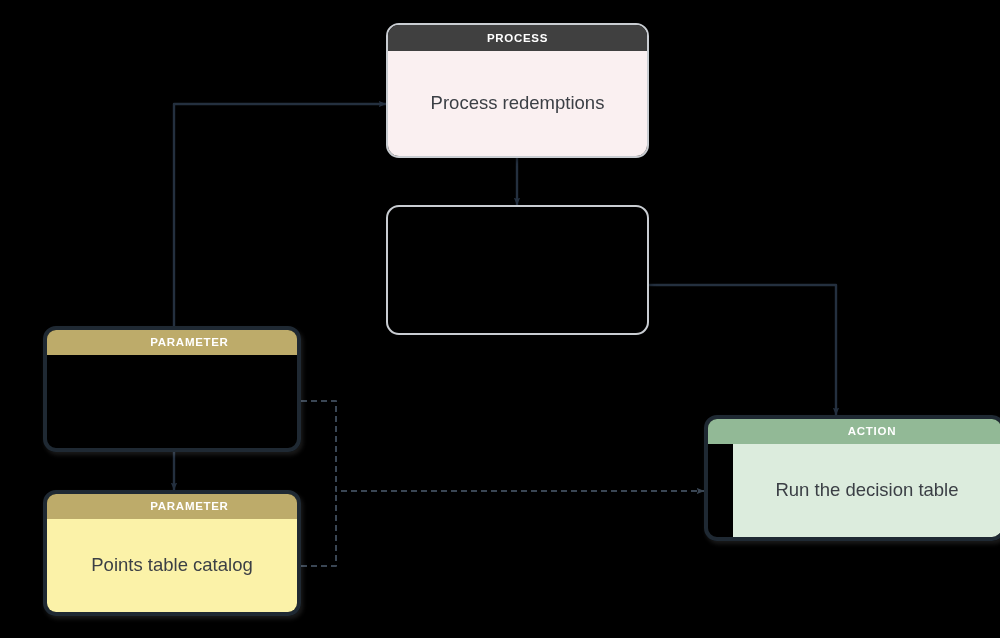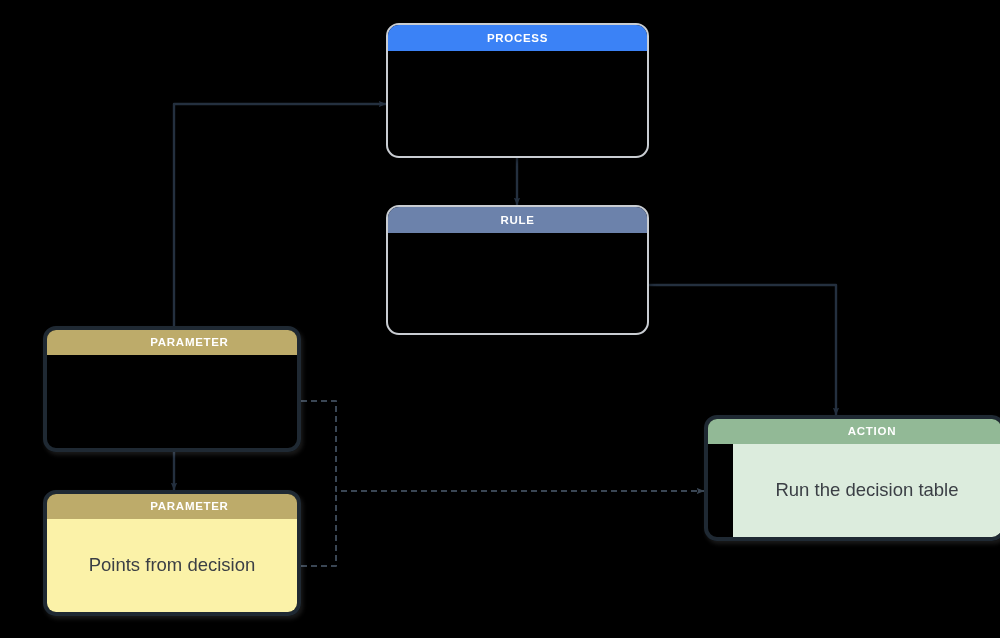--- a/index.html
+++ b/index.html
@@ -98,31 +98,31 @@
         <polyline points="517,158 517,205" fill="none" stroke="#24303f" stroke-width="2.4" stroke-linecap="butt" stroke-linejoin="round" marker-end="url(#arrow-solid)"></polyline>
         <polyline points="649,285 836,285 836,415" fill="none" stroke="#24303f" stroke-width="2.4" stroke-linecap="butt" stroke-linejoin="round" marker-end="url(#arrow-solid)"></polyline>
         <polyline points="301,401 336,401 336,491 704,491" fill="none" stroke="#3a4654" stroke-width="2" stroke-linecap="butt" stroke-linejoin="round" stroke-dasharray="6,4" marker-end="url(#arrow-dashed)"></polyline>
         <polyline points="301,566 336,566 336,491" fill="none" stroke="#3a4654" stroke-width="2" stroke-linecap="butt" stroke-linejoin="round" stroke-dasharray="6,4"></polyline>
         <polyline points="174,452 174,490" fill="none" stroke="#24303f" stroke-width="2.4" stroke-linecap="butt" stroke-linejoin="round" marker-end="url(#arrow-solid)"></polyline>
       </g>
   </svg>
 
   <div id="nodes-group">
       <div class="node plain type-process" style="left: 386px; top: 23px; width: 263px; height: 135px;">
-        <div class="node-header" style="background: #3b82f6;">PROCESS</div>
+        <div class="node-header" style="background: #404040;">PROCESS</div>
+        <div class="node-body" style="background: rgb(250, 240, 241);">Process redemptions</div>
       </div>
       <div class="node plain type-rule" style="left: 386px; top: 205px; width: 263px; height: 130px;">
-        <div class="node-header" style="background: rgb(108, 130, 171);">RULE</div>
       </div>
       <div class="node selected type-parameter" style="left: 43px; top: 326px; width: 258px; height: 126px;">
         <div class="node-header" style="background: rgb(189, 171, 106);">PARAMETER</div>
       </div>
       <div class="node selected type-parameter" style="left: 43px; top: 490px; width: 258px; height: 126px;">
         <div class="node-header" style="background: rgb(189, 171, 106);">PARAMETER</div>
-        <div class="node-body" style="background: rgb(251, 242, 168);">Points from decision</div>
+        <div class="node-body" style="background: rgb(251, 242, 168);">Points table catalog</div>
       </div>
       <div class="node selected type-action" style="left: 704px; top: 415px; width: 301px; height: 126px;">
         <div class="node-header" style="background: rgb(146, 185, 150);">ACTION</div>
         <div class="node-body" style="background: rgb(220, 236, 221);">Run the decision table</div>
       </div>
     </div>
 
 </div>
 
 </body></html>

